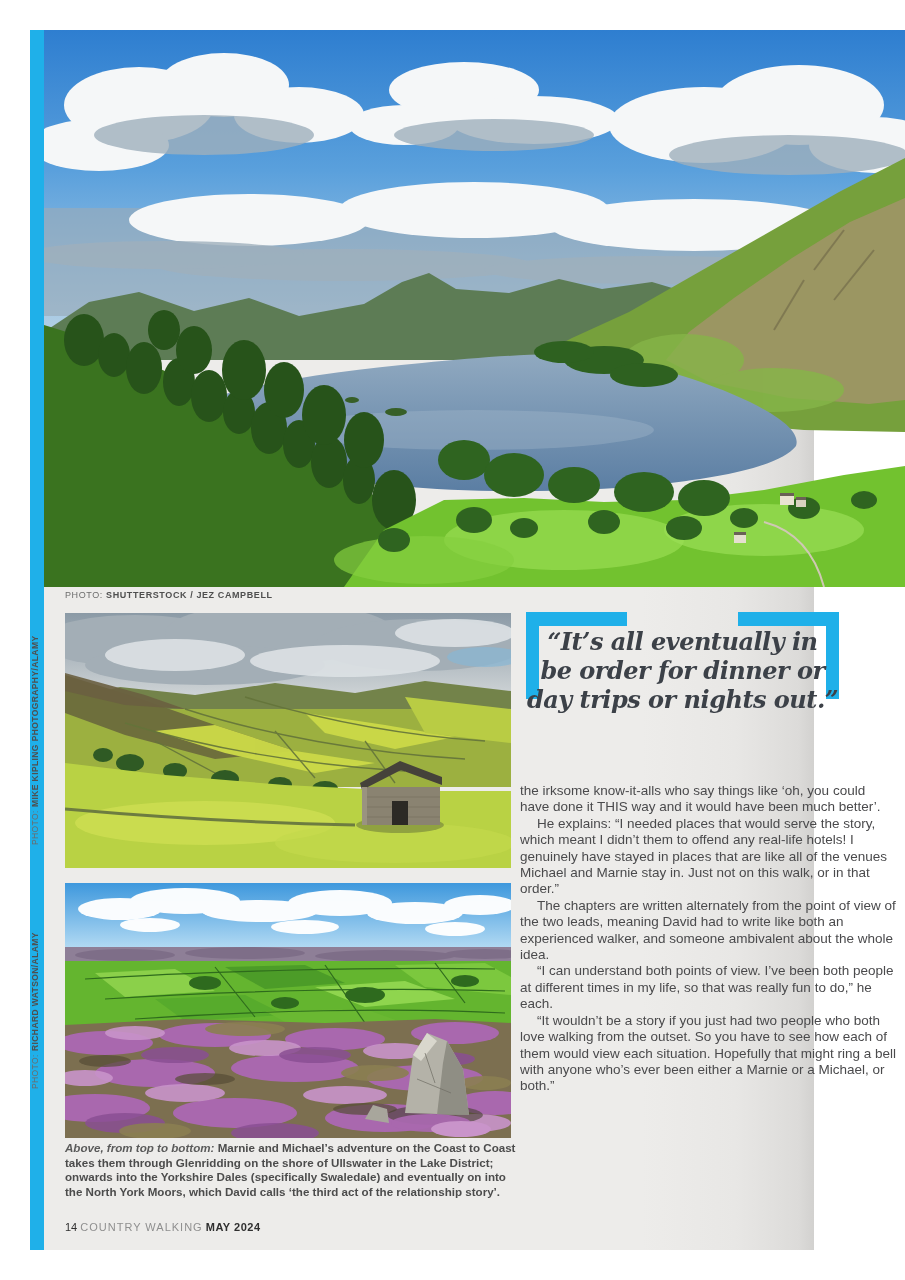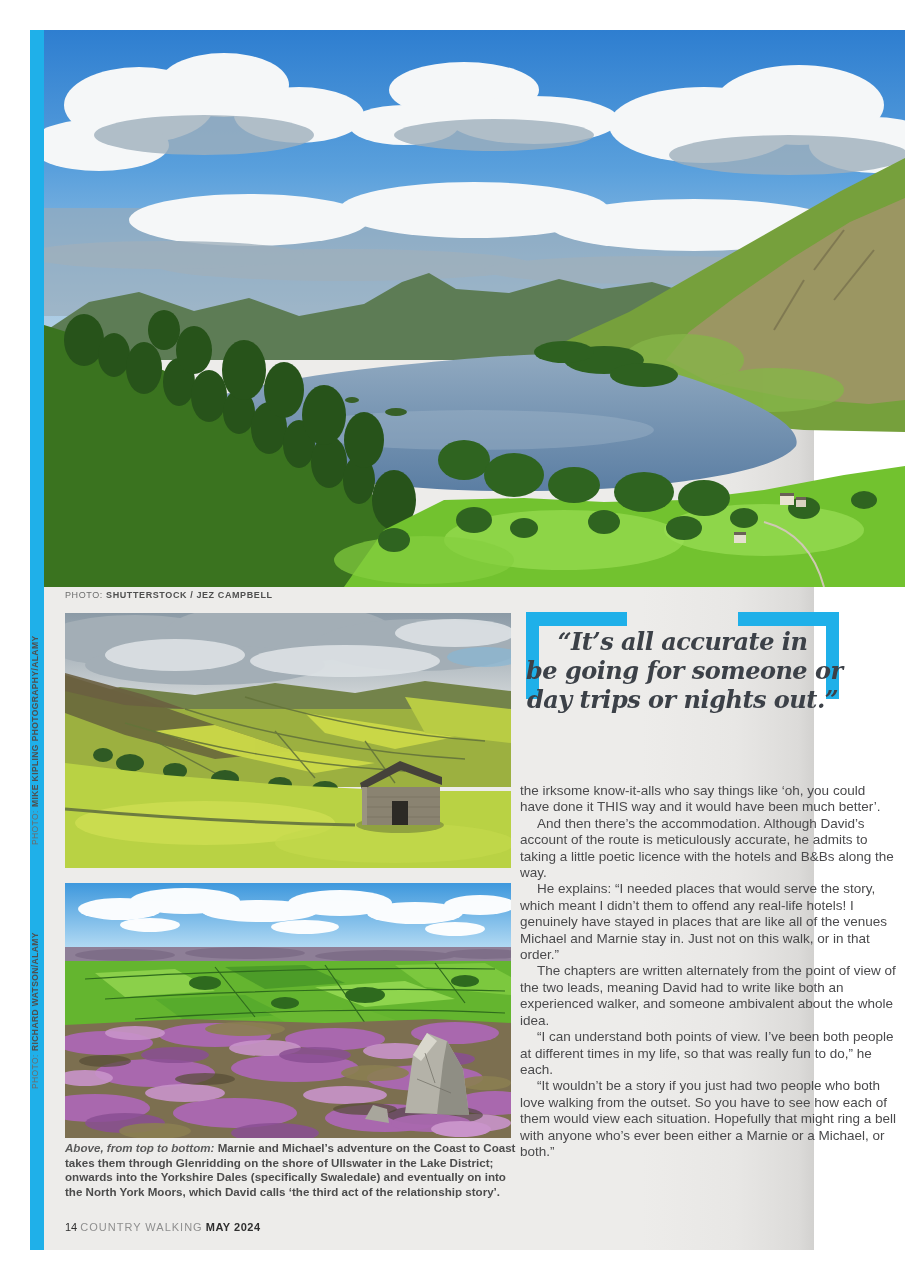--- a/index.html
+++ b/index.html
@@ -167,29 +167,28 @@
             <rect x="690" y="505" width="12" height="8" fill="#e5dfcf"></rect>
         </g>
       </svg>
     </div>
     <div class="hero-credit"><span>PHOTO:</span> <b>SHUTTERSTOCK / JEZ CAMPBELL</b></div>
 
     <div class="quote">
       <div class="bracket bracket-left"></div>
       <div class="bracket bracket-right"></div>
       <div class="quote-text">
-        <div class="quote-line">“It’s all accurate in</div>
-        <div class="quote-line">be going for someone or</div>
+        <div class="quote-line">“It’s all eventually in</div>
+        <div class="quote-line">be order for dinner or</div>
         <div class="quote-line">day trips or nights out.”</div>
       </div>
     </div>
 
     <div class="article">
       <p>the irksome know-it-alls who say things like ‘oh, you could have done it THIS way and it would have been much better’.</p>
-      <p>And then there’s the accommodation. Although David’s account of the route is meticulously accurate, he admits to taking a little poetic licence with the hotels and B&amp;Bs along the way.</p>
       <p>He explains: “I needed places that would serve the story, which meant I didn’t them to offend any real-life hotels! I genuinely have stayed in places that are like all of the venues Michael and Marnie stay in. Just not on this walk, or in that order.”</p>
       <p>The chapters are written alternately from the point of view of the two leads, meaning David had to write like both an experienced walker, and someone ambivalent about the whole idea.</p>
       <p>“I can understand both points of view. I’ve been both people at different times in my life, so that was really fun to do,” he each.</p>
       <p>“It wouldn’t be a story if you just had two people who both love walking from the outset. So you have to see how each of them would view each situation. Hopefully that might ring a bell with anyone who’s ever been either a Marnie or a Michael, or both.”</p>
     </div>
 
     <div class="photo-card photo1">
       <svg viewBox="0 0 446 255" preserveAspectRatio="none">
         <defs>
           <linearGradient id="sky2" x1="0" y1="0" x2="0" y2="1">

